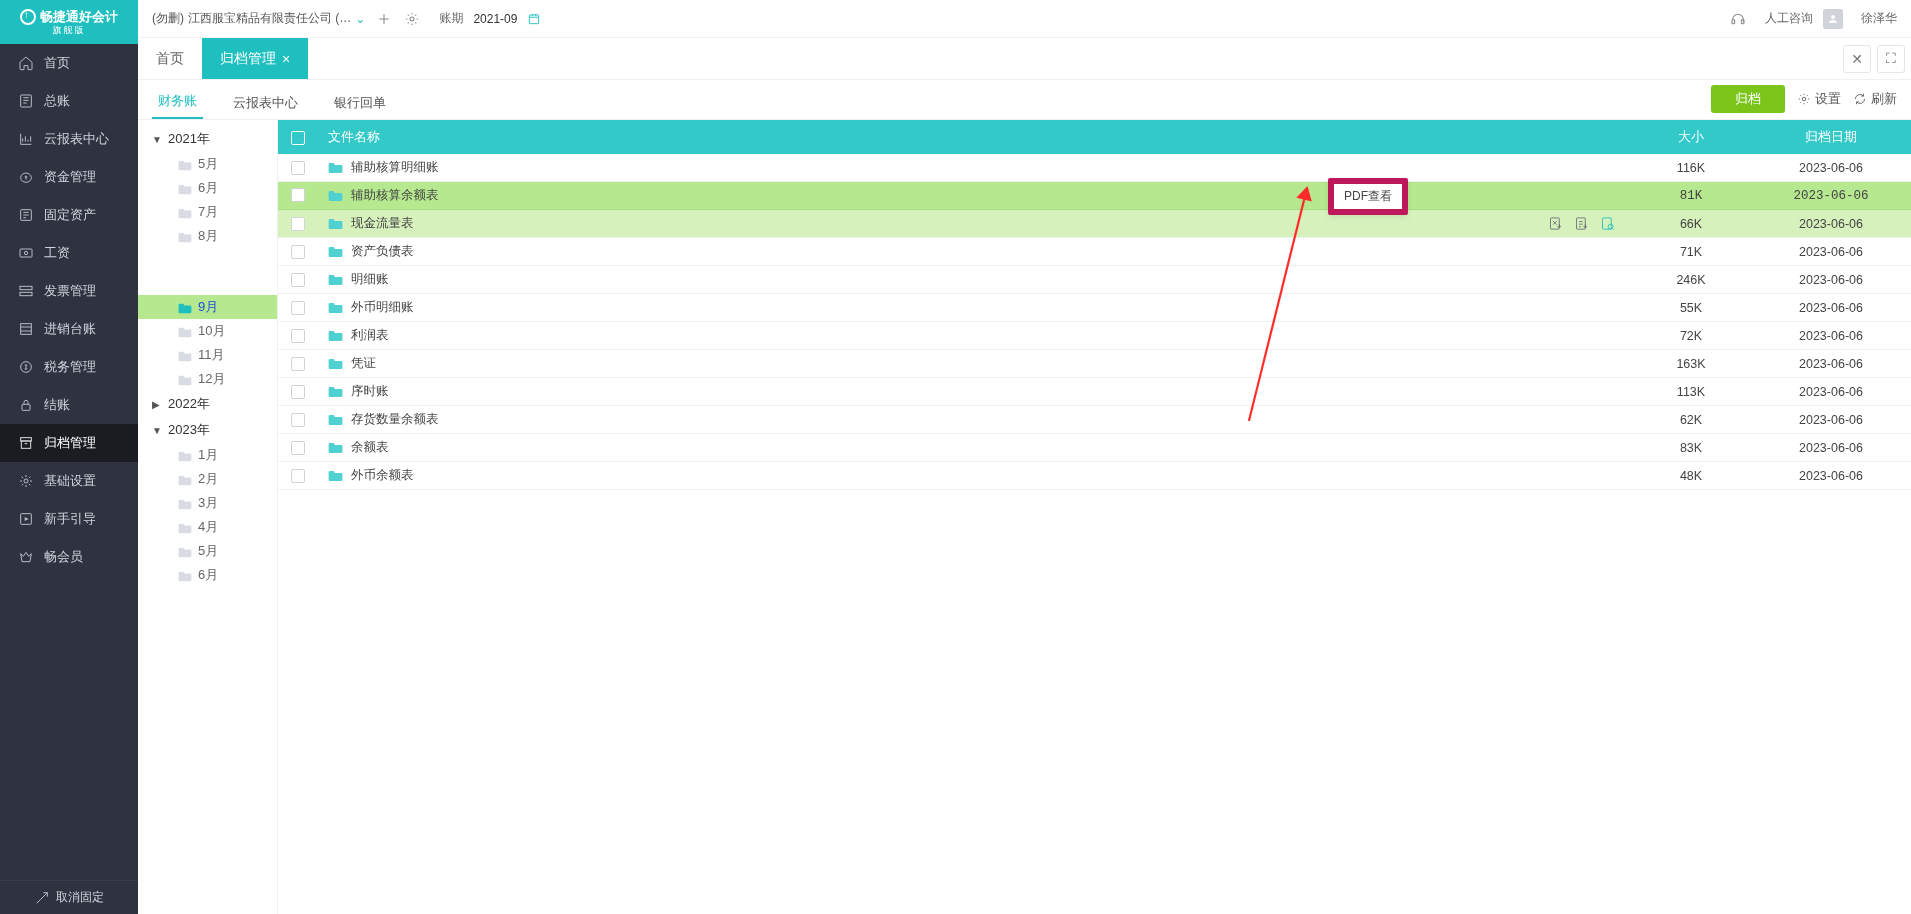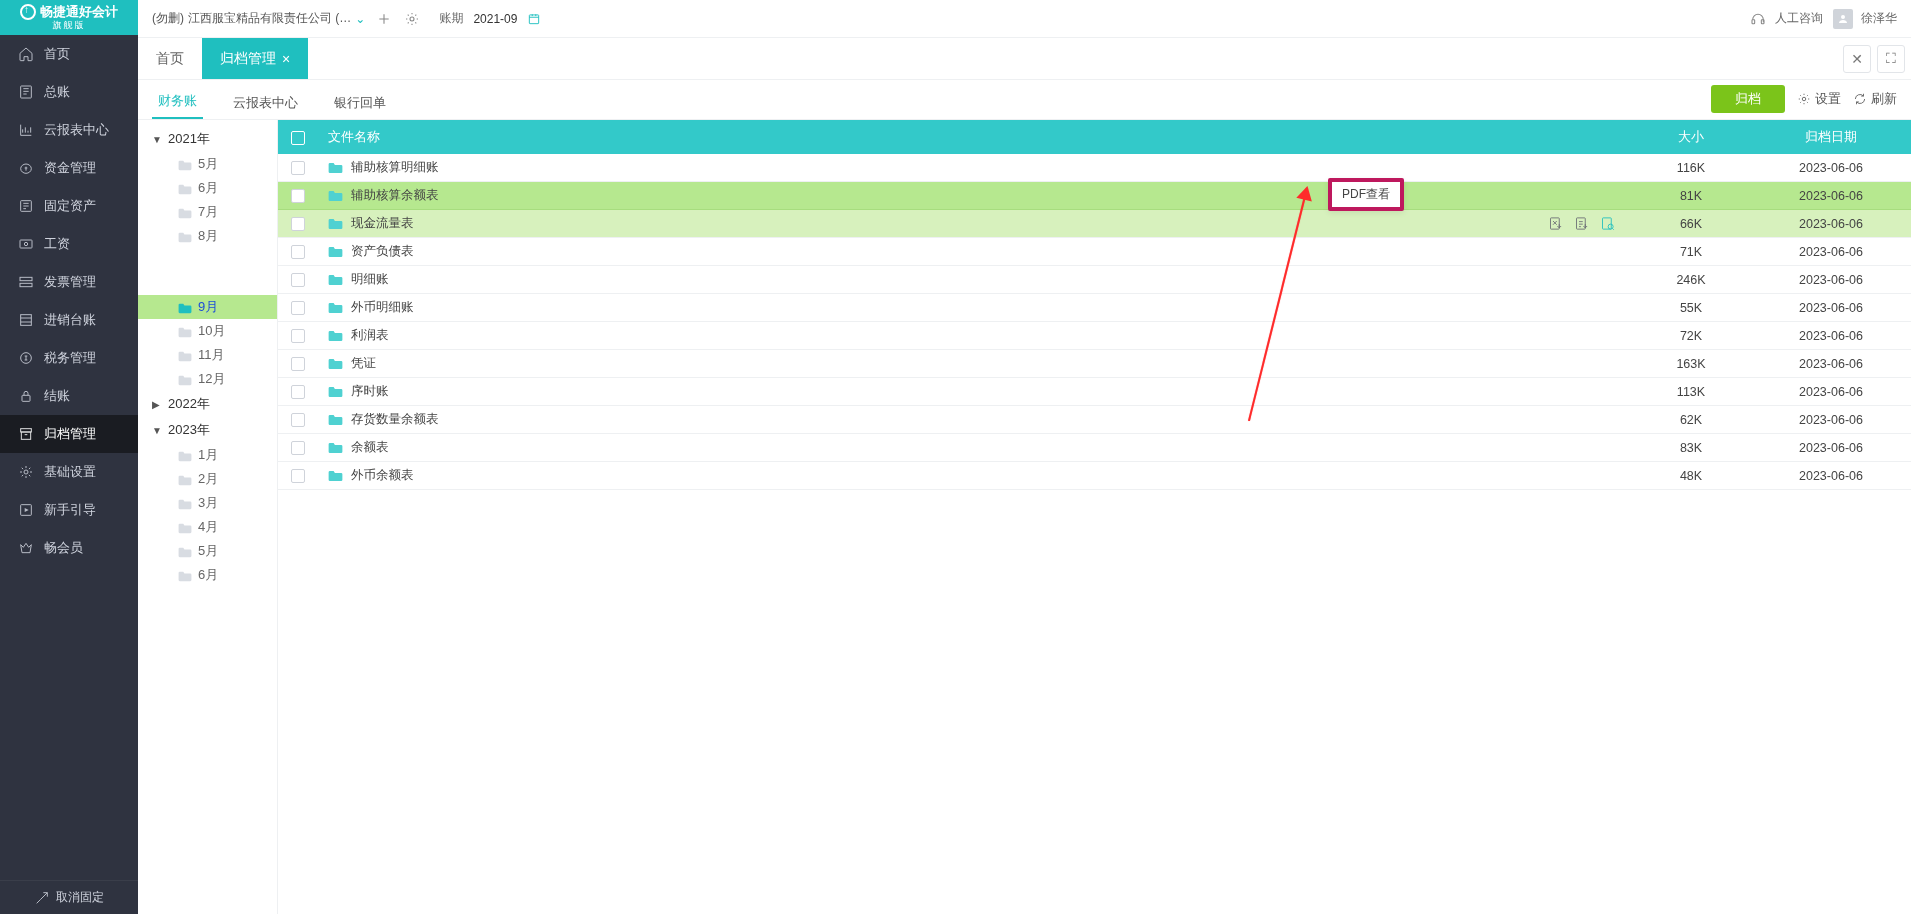--- a/index.html
+++ b/index.html
@@ -1,21 +1,21 @@
 <!DOCTYPE html>
 <html><head>
 <meta charset="utf-8">
 <style>
   * { box-sizing: border-box; margin: 0; padding: 0; }
   body { font-family: "Microsoft YaHei", "PingFang SC", sans-serif; font-size: 13px; color: #333; background: #fff; overflow: hidden; }
   .app { display: flex; height: 914px; width: 1911px; }
 
   
   .sidebar { width: 138px; background: #2f3340; color: #cfd3dd; display: flex; flex-direction: column; flex-shrink: 0; position: relative; }
-  .brand { height: 35px; background: #1fbfbf; display: flex; align-items: center; justify-content: center; flex-direction: column; color: #fff; }
+  .brand { height: 44px; background: #1fbfbf; display: flex; align-items: center; justify-content: center; flex-direction: column; color: #fff; }
   .brand-top { font-size: 13px; font-weight: bold; display: flex; align-items: center; gap: 4px; }
   .brand-logo { width: 16px; height: 16px; border: 2px solid #fff; border-radius: 50%; position: relative; display: inline-block; }
   .brand-logo::after { content: "↑"; position: absolute; font-size: 10px; top: -2px; left: 2px; }
   .brand-sub { font-size: 9px; margin-top: -2px; letter-spacing: 2px; }
   .nav { flex: 1; overflow: auto; }
   .nav-item { display: flex; align-items: center; gap: 10px; padding: 10px 18px; cursor: pointer; font-size: 13px; }
   .nav-item.active { background: #1a1c22; color: #fff; }
   .nav-icon { width: 16px; height: 16px; display: inline-flex; align-items: center; justify-content: center; opacity: .85; }
   .nav-icon svg { width: 16px; height: 16px; fill: none; stroke: currentColor; stroke-width: 1.5; }
   .unpin { height: 34px; border-top: 1px solid #3a3e4a; display: flex; align-items: center; justify-content: center; gap: 6px; font-size: 12px; cursor: pointer; }
@@ -26,21 +26,21 @@
   
   .topbar { height: 38px; display: flex; align-items: center; padding: 0 14px; border-bottom: 1px solid #eef0f2; gap: 10px; }
   .company { display: flex; align-items: center; gap: 4px; color: #555; font-size: 12px; cursor: pointer; }
   .company .chev { color: #1fbfbf; }
   .ico-btn { width: 18px; height: 18px; color: #888; cursor: pointer; display: inline-flex; align-items: center; justify-content: center; }
   .ico-btn svg { width: 16px; height: 16px; stroke: currentColor; fill: none; stroke-width: 1.6; }
   .period-label { color: #666; font-size: 12px; margin-left: 8px; }
   .period-value { color: #333; font-size: 12px; }
   .cal-ico { color: #1fbfbf; width: 14px; height: 14px; }
   .spacer { flex: 1; }
-  .top-link { display: flex; align-items: center; gap: 8px; color: #666; font-size: 12px; cursor: pointer; }
+  .top-link { display: flex; align-items: center; gap: 18px; color: #666; font-size: 12px; cursor: pointer; }
   .avatar { width: 20px; height: 20px; background: #d0d4da; border-radius: 2px; display: inline-flex; align-items: center; justify-content: center; color: #fff; font-size: 12px; }
 
   
   .tabsbar { height: 42px; display: flex; align-items: stretch; border-bottom: 1px solid #eef0f2; position: relative; }
   .tab { padding: 0 18px; display: flex; align-items: center; font-size: 14px; color: #666; cursor: pointer; }
   .tab.active { background: #1fbfbf; color: #fff; display: flex; gap: 6px; }
   .tab .close { font-size: 14px; }
   .tabs-right { position: absolute; right: 0; top: 0; height: 100%; display: flex; align-items: center; }
   .sq-btn { width: 28px; height: 28px; border: 1px solid #e2e5e9; border-radius: 3px; display: flex; align-items: center; justify-content: center; color: #777; margin-right: 6px; cursor: pointer; font-size: 14px; }
 
@@ -71,33 +71,33 @@
 
   
   .tablewrap { flex: 1; overflow: auto; position: relative; }
   table { width: 100%; border-collapse: collapse; table-layout: fixed; }
   thead th { background: #33c9c9; color: #fff; font-weight: normal; font-size: 13px; padding: 8px 10px; text-align: left; }
   th.center, td.center { text-align: center; }
   th.col-check { width: 40px; text-align: center; }
   th.col-size { width: 120px; text-align: center; }
   th.col-date { width: 160px; text-align: center; }
   tbody td { padding: 5px 10px; border-bottom: 1px solid #eef0f2; font-size: 12.5px; color: #444; }
-  tbody tr.selected { background: #b6e88f; }
+  tbody tr.selected { background: #b6e88f; font-family: Liberation Mono, monospace; }
   tbody tr.selected td { border-bottom-color: #a7dd7e; }
   tbody tr.hover { background: #d7f1bd; }
   .chk { width: 14px; height: 14px; border: 1px solid #cfd3da; border-radius: 2px; display: inline-block; background: #fff; cursor: pointer; vertical-align: middle; }
   thead .chk { border-color: #fff; background: transparent; }
   .file-ico { width: 15px; height: 12px; display: inline-block; margin-right: 8px; vertical-align: middle; }
   .file-ico svg { width: 100%; height: 100%; fill: #4fd1d1; }
   .row-actions { float: right; display: flex; gap: 10px; margin-right: 6px; }
   .row-actions .ia { width: 16px; height: 16px; color: #6a6d73; cursor: pointer; display: inline-flex; align-items: center; justify-content: center; }
   .row-actions .ia svg { width: 15px; height: 15px; fill: none; stroke: currentColor; stroke-width: 1.4; }
   .row-actions .ia.active { color: #1fbfbf; }
 
-  .tooltip { position: absolute; background: #fff; border: 4px solid #be185d; box-shadow: 0 2px 6px rgba(0,0,0,.08); padding: 4px 10px; font-size: 12px; color: #444; border-radius: 2px; white-space: nowrap; z-index: 5; }
+  .tooltip { position: absolute; background: #fff; border: 6px solid #be185d; box-shadow: 0 2px 6px rgba(0,0,0,.08); padding: 4px 10px; font-size: 12px; color: #444; border-radius: 2px; white-space: nowrap; z-index: 5; }
   .arrow { position: absolute; width: 2px; background: #ff2b2b; transform-origin: top center; z-index: 4; box-shadow: 0 0 1px rgba(255,0,0,.4); }
   .arrow::before { content: ""; position: absolute; top: -2px; left: -7px; width: 0; height: 0; border-left: 8px solid transparent; border-right: 8px solid transparent; border-bottom: 14px solid #ff2b2b; }
 </style>
 </head>
 <body>
 
 <div class="app">
 
   <div class="sidebar">
     <div class="brand">

